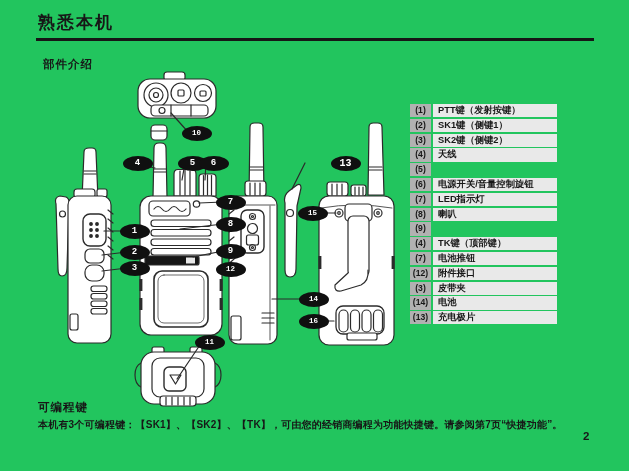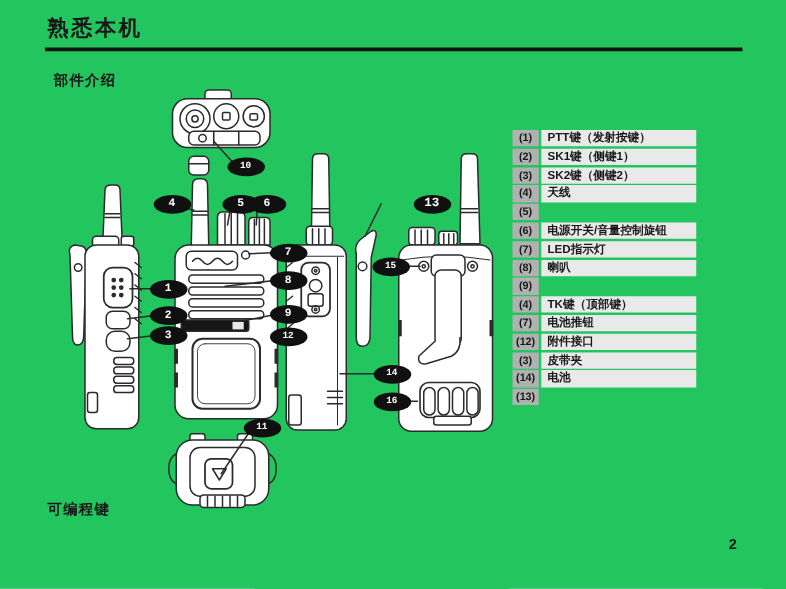--- a/index.html
+++ b/index.html
@@ -279,19 +279,21 @@
       <div class="legend-row">
         <span class="legend-num">(3)</span>
         <span class="legend-label">皮带夹</span>
       </div>
       <div class="legend-row">
         <span class="legend-num">(14)</span>
         <span class="legend-label">电池</span>
       </div>
       <div class="legend-row">
         <span class="legend-num">(13)</span>
+        <span class="legend-label">充电极片</span>
       </div>
     </div>
 
   <div id="keys-heading" class="abs section-heading">可编程键</div>
+  <div id="keys-text" class="abs">本机有3个可编程键：【SK1】、【SK2】、【TK】，可由您的经销商编程为功能快捷键。请参阅第7页“快捷功能”。</div>
   <div id="page-number" class="abs">2</div>
 
 </div>
 
 </body></html>

